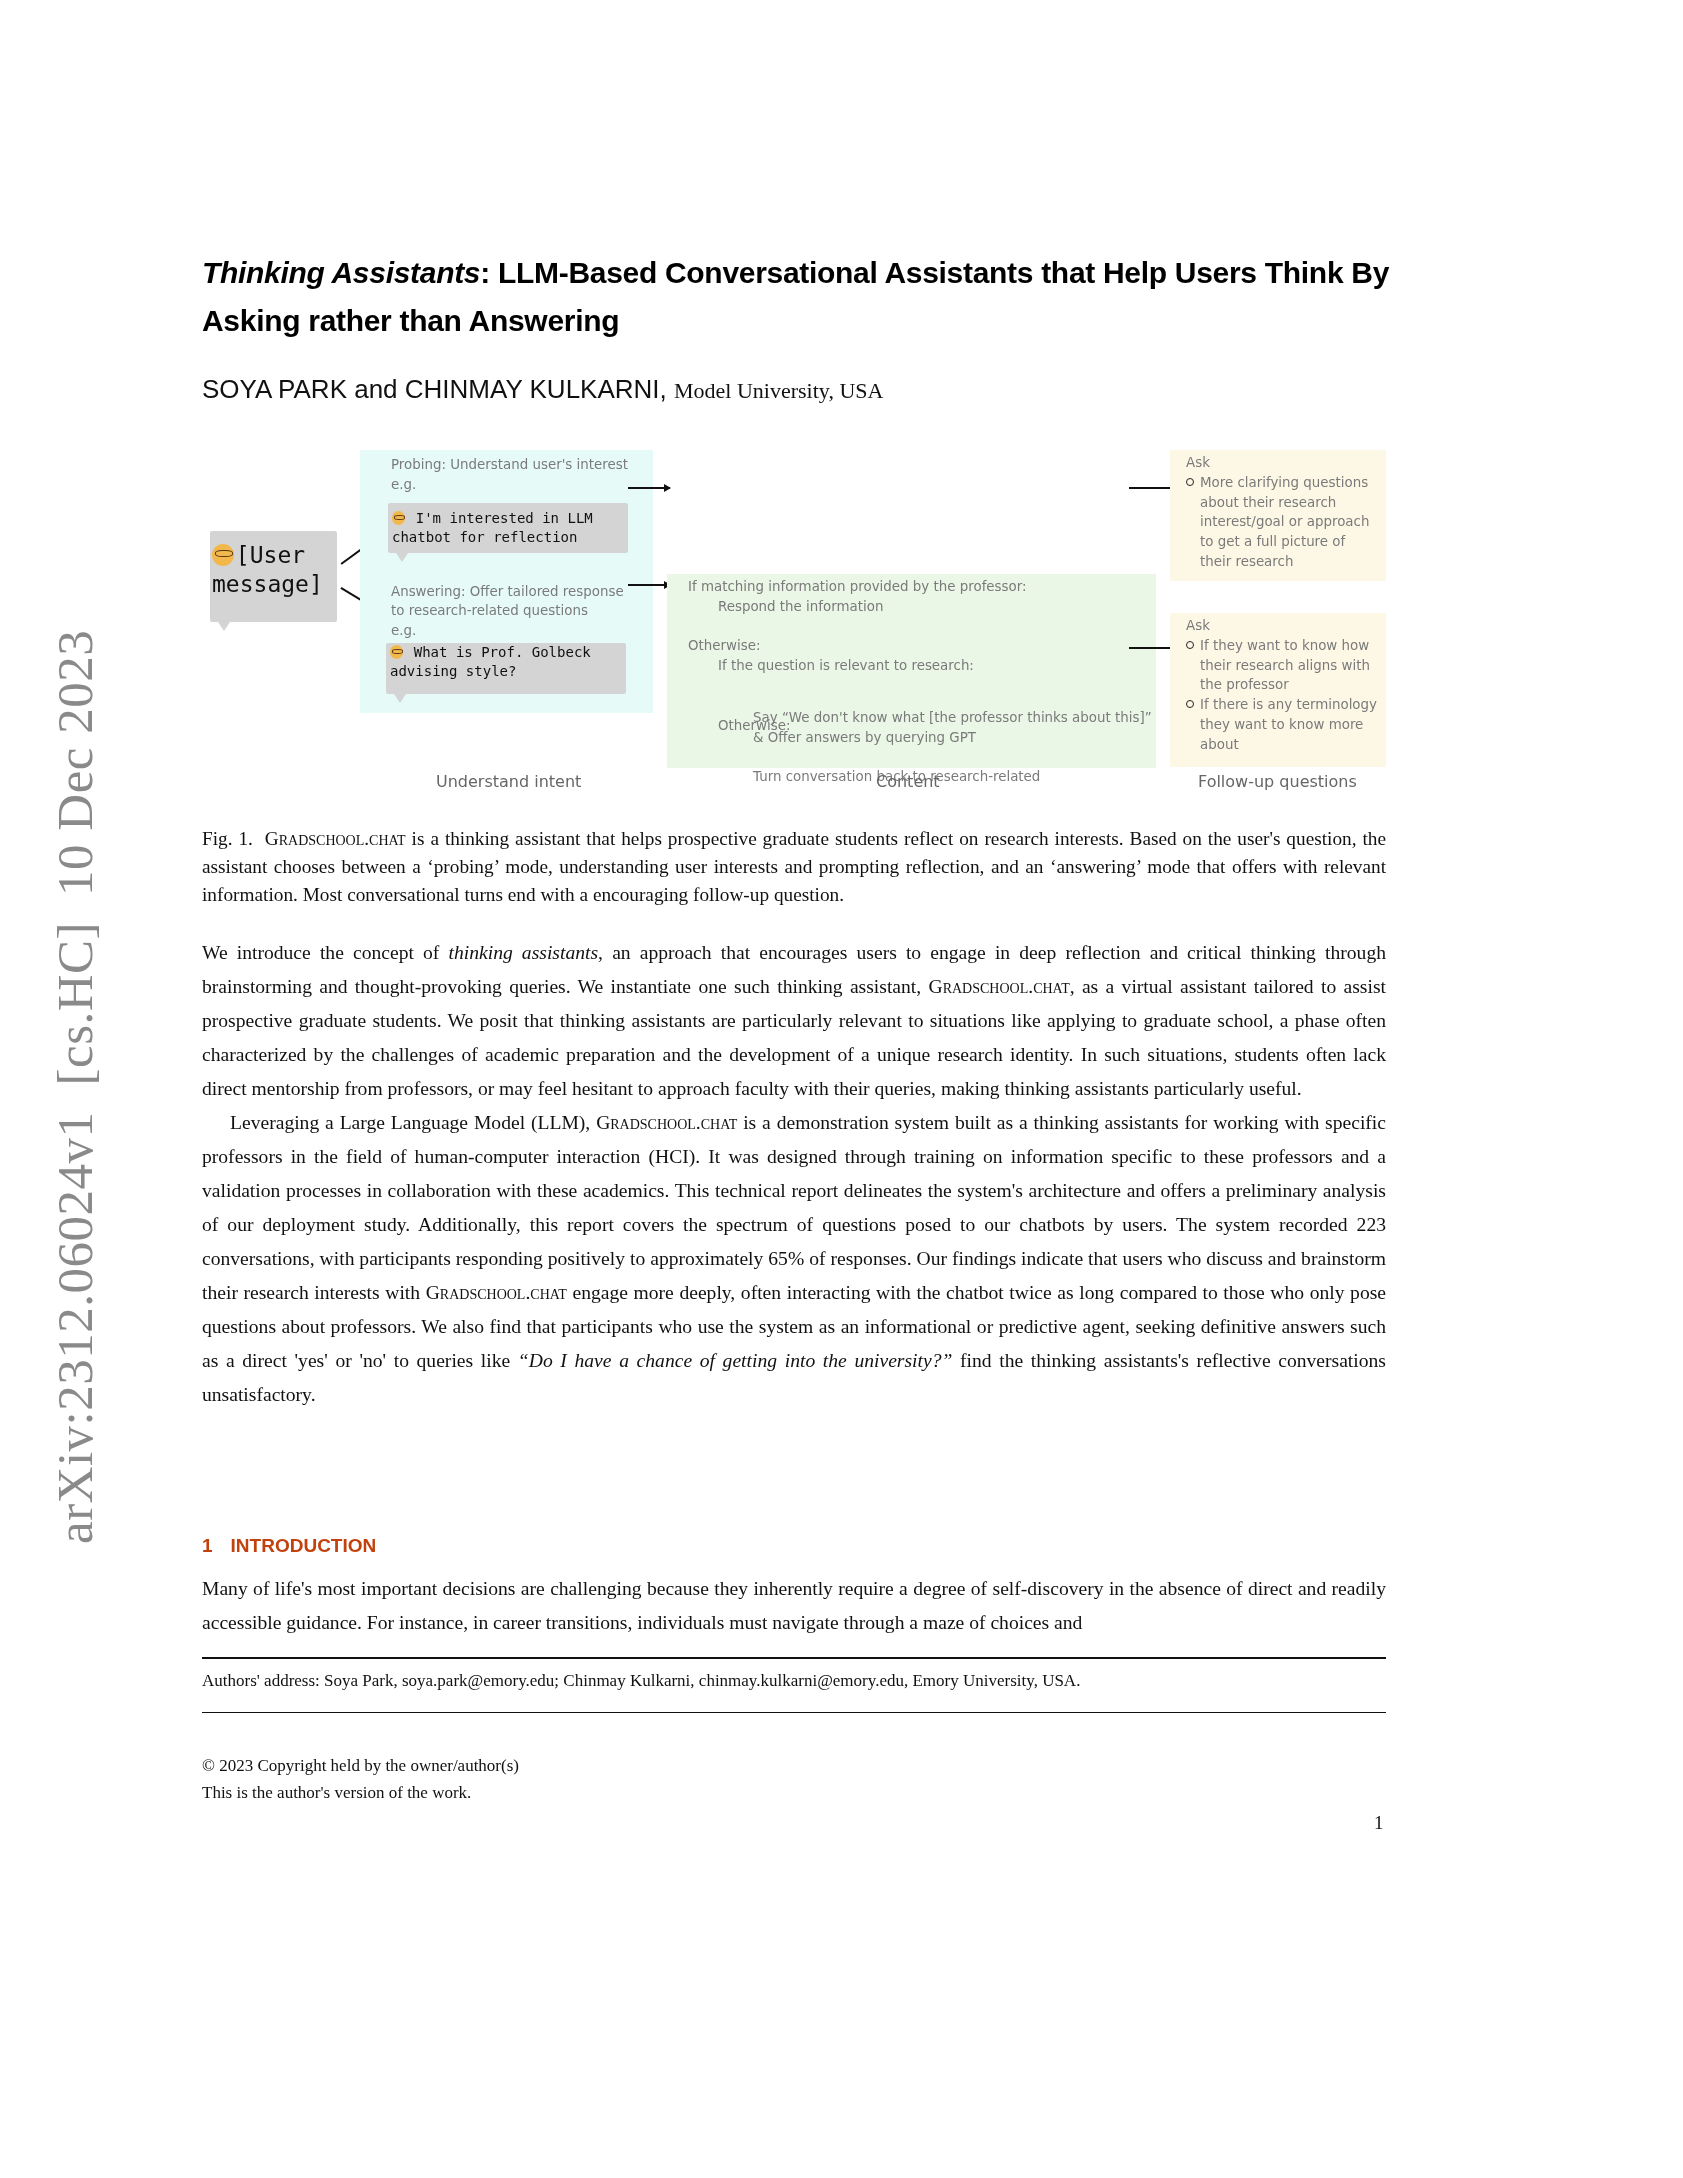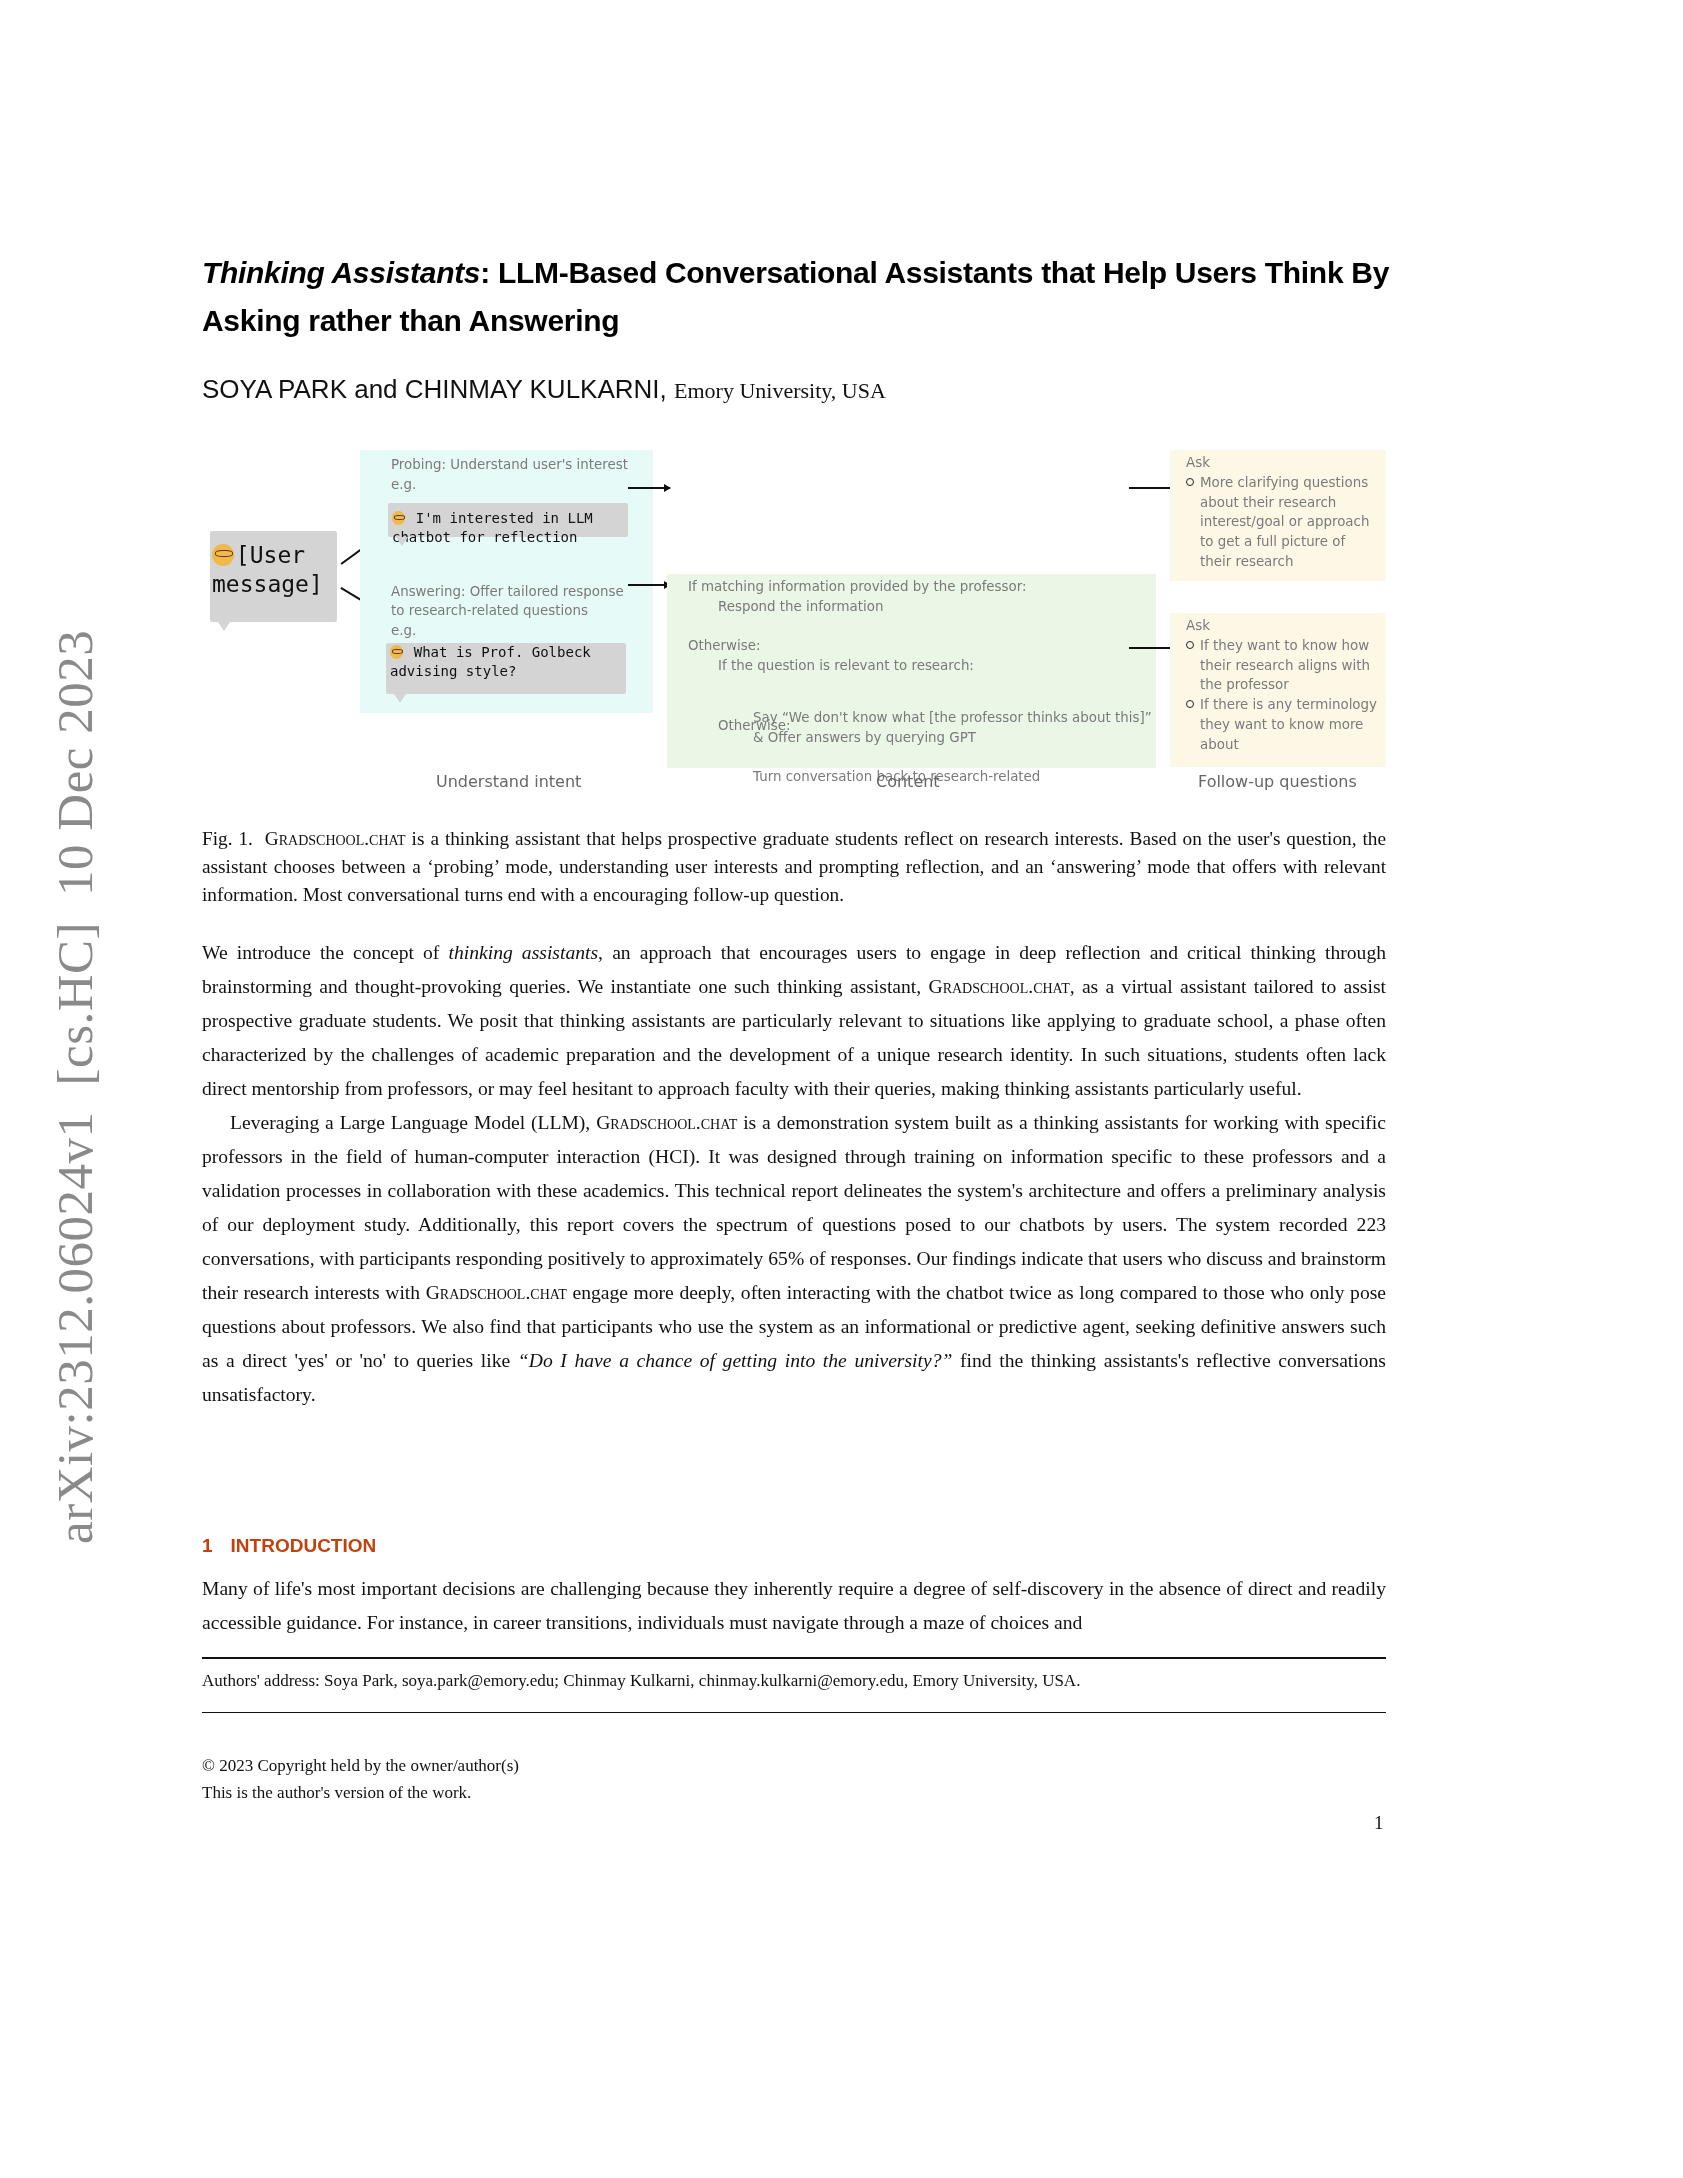--- a/index.html
+++ b/index.html
@@ -43,21 +43,21 @@
 
   .bubble {
     position: absolute; background: #d4d4d4; border-radius: 2px;
     font-family: "DejaVu Sans Mono", "Liberation Mono", monospace; color: #111;
   }
   .bubble::after {
     content: ""; position: absolute; left: 8px; bottom: -9px;
     border-left: 6px solid transparent; border-right: 6px solid transparent; border-top: 9px solid #d4d4d4;
   }
   .bubble-user { left: 8px; top: 81px; width: 127px; height: 91px; font-size: 23px; line-height: 29px; padding: 10px 2px; }
-  .bubble-ex1 { left: 186px; top: 53px; width: 240px; height: 34px; font-size: 14px; line-height: 19px; padding: 6px 4px; }
+  .bubble-ex1 { left: 186px; top: 53px; width: 240px; height: 50px; font-size: 14px; line-height: 19px; padding: 6px 4px; }
   .bubble-ex2 { left: 184px; top: 193px; width: 240px; height: 51px; font-size: 14px; line-height: 19px; padding: 0 4px; }
   .emoji { display: inline-block; width: 0.95em; height: 0.95em; border-radius: 50%; background: #f2b84b; vertical-align: -0.12em; position: relative; margin-right: 2px; }
   .emoji::before { content: ""; position: absolute; left: 14%; top: 30%; width: 72%; height: 22%; border: 1.5px solid #5b3a1a; border-radius: 40%; }
 
   .bullet { display: inline-block; width: 8px; height: 8px; border: 1.6px solid #222; border-radius: 50%; margin-right: 6px; vertical-align: 1px; }
   .wrap { padding-left: 14px; }
 
   .arrow { position: absolute; height: 1.6px; background: #111; }
   .arrow::after { content: ""; position: absolute; right: -1px; top: -3.5px; border-left: 7px solid #111; border-top: 4px solid transparent; border-bottom: 4px solid transparent; }
 
@@ -91,21 +91,21 @@
 <div class="arxiv-stamp">
   <span>arXiv:2312.06024v1</span><span>[cs.HC]</span><span>10 Dec 2023</span>
 </div>
 
 <h1 class="title">
   <em>Thinking Assistants</em><span>: LLM-Based Conversational Assistants that Help Users Think By Asking rather than Answering</span>
 </h1>
 
 <div class="authors">
   <span>SOYA PARK and CHINMAY KULKARNI,</span>
-  <span class="affil">Emory University, USA</span>
+  <span class="affil">Model University, USA</span>
 </div>
 
 <div class="figure">
 
   <div class="bubble bubble-user">
     <span class="emoji"></span><span>[User message]</span>
   </div>
 
   <div class="arrow" style="left:139px; top:113px; width:46px; transform:rotate(-36deg); transform-origin:0 50%;"></div>
   <div class="arrow" style="left:139px; top:137px; width:46px; transform:rotate(31deg); transform-origin:0 50%;"></div>

